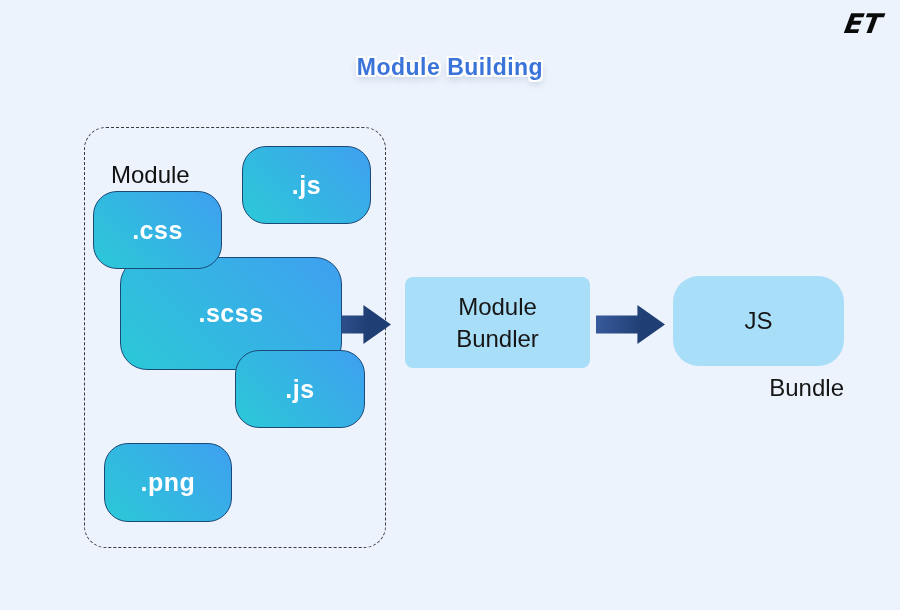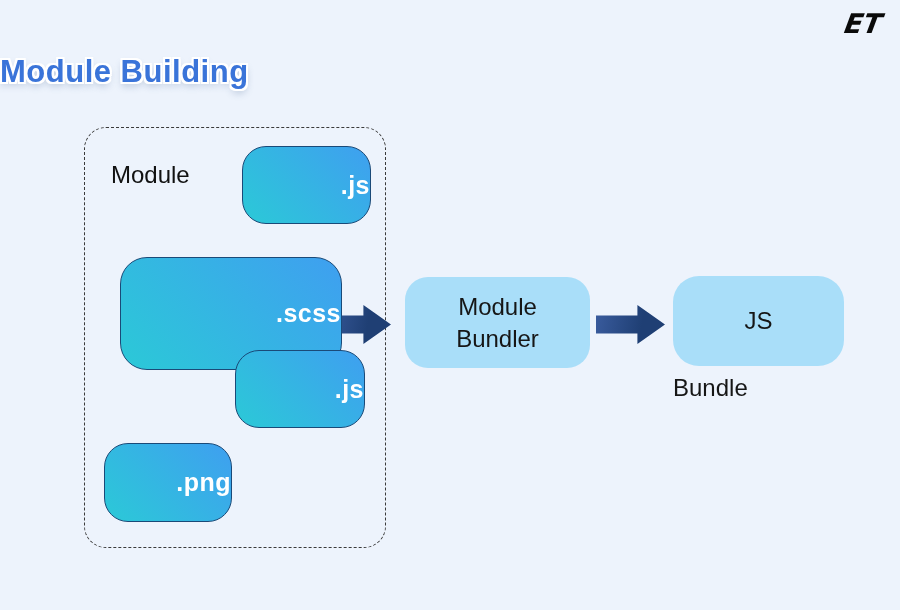--- a/index.html
+++ b/index.html
@@ -31,22 +31,22 @@
     font-size: 27px;
     font-weight: 900;
     font-style: italic;
     letter-spacing: 0px;
     color: #0a0a0a;
     transform: skewX(-10deg);
   }
   .page-title {
     position: absolute;
     left: 0; right: 0; top: 54px;
-    text-align: left;
-    font-size: 31px;
+    text-align: center;
+    font-size: 23px;
     font-weight: 800;
     letter-spacing: 0.5px;
     color: var(--title_blue);
     text-shadow:
       -2px -2px 0 #ffffff, 2px -2px 0 #ffffff,
       -2px  2px 0 #ffffff, 2px  2px 0 #ffffff,
       -2px  0   0 #ffffff, 2px  0   0 #ffffff,
        0   -2px 0 #ffffff, 0    2px 0 #ffffff,
        0    4px 7px rgba(90, 120, 160, 0.45);
   }
@@ -61,21 +61,21 @@
     position: absolute;
     left: 26px; top: 13px;
     font-size: 24px;
     color: #111111;
     margin-top: 20px;
   }
   .file-box {
     position: absolute;
     display: flex;
     align-items: center;
-    justify-content: flex-end;
+    justify-content: center;
     background: linear-gradient(45deg, var(--file_gradient_start), var(--file_gradient_end));
     border: 1.6px solid var(--file_border);
     border-radius: 24px;
     color: #ffffff;
     font-size: 25px;
     font-weight: 700;
     letter-spacing: 0.5px;
   }
   .file-js-top    { left: 242px; top: 146px; width: 129px; height: 78px; z-index: 1; }
   .file-css       { left:  93px; top: 191px; width: 129px; height: 78px; z-index: 3; }
@@ -90,33 +90,33 @@
   }
   .arrow-1 { left: 322px; top: 305px; }
   .arrow-2 { left: 596px; top: 305px; }
   .light-box {
     position: absolute;
     display: flex;
     align-items: center;
     justify-content: center;
     text-align: center;
     background: var(--light_box);
-    border-radius: 23px;
+    border-radius: 8px;
     color: var(--text_dark);
     font-size: 24px;
     line-height: 1.32;
   }
   .bundler-box { left: 405px; top: 277px; width: 185px; height: 91px; }
   .bundler-box span { display: block; width: 120px; }
   .output-box  { left: 673px; top: 276px; width: 171px; height: 90px; border-radius: 26px; }
   .bundle-caption {
     position: absolute;
     left: 673px; top: 374px;
     width: 171px;
-    text-align: left;
+    text-align: right;
     font-size: 24px;
     color: var(--text_dark);
   }
 </style>
 </head>
 <body>
 
 <div class="canvas">
 
   <div class="brand-logo">ET</div>
@@ -124,20 +124,23 @@
   <h1 class="page-title">Module Building</h1>
 
   <div class="module-group">
     <span class="module-group-label">Module</span>
   </div>
 
   <div class="file-box file-js-top">
     <span>.js</span>
   </div>
 
+  <div class="file-box file-css">
+    <span>.css</span>
+  </div>
 
   <div class="file-box file-scss">
     <span>.scss</span>
   </div>
 
   <div class="file-box file-js-bottom">
     <span>.js</span>
   </div>
 
   <div class="file-box file-png">

